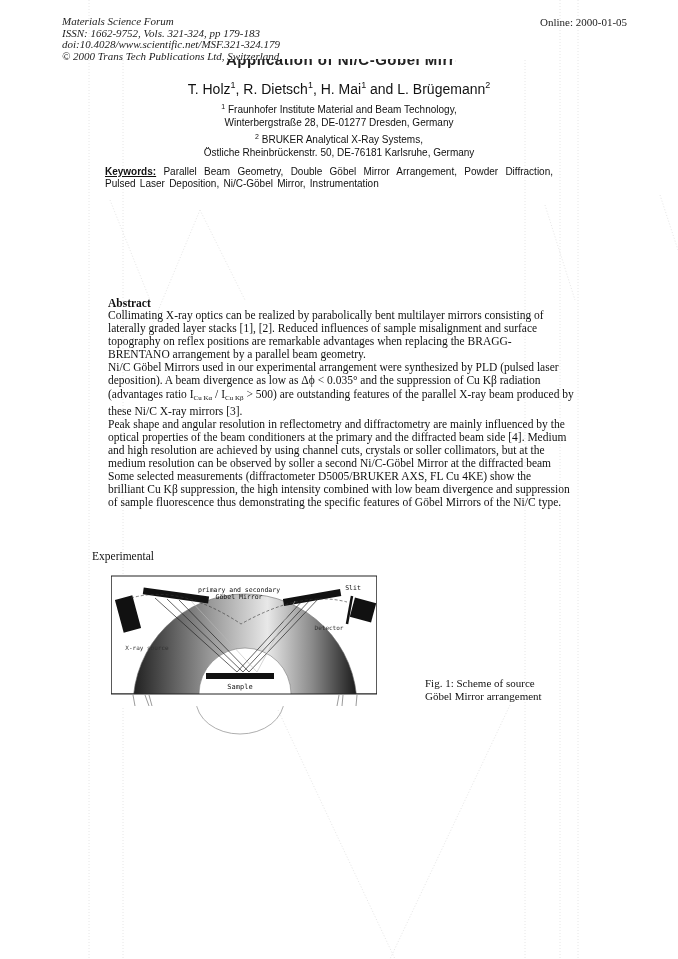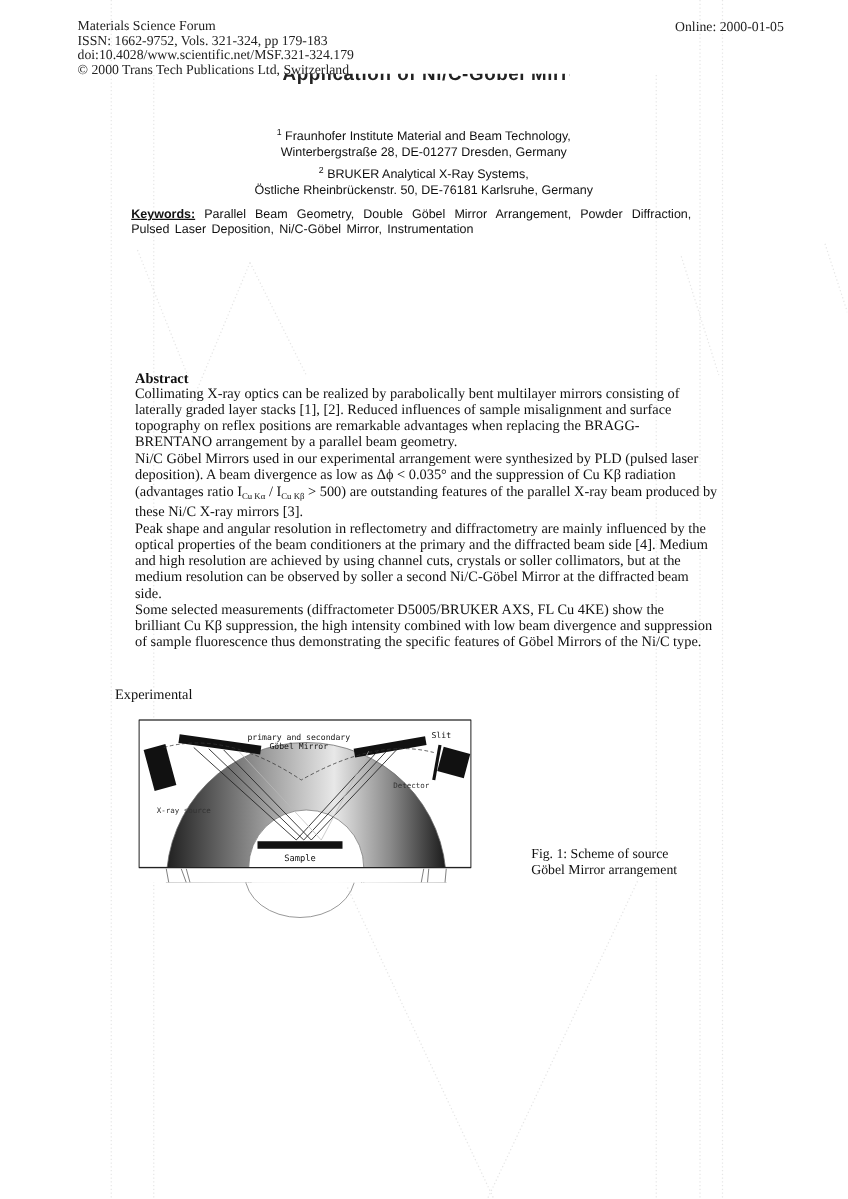--- a/index.html
+++ b/index.html
@@ -1,19 +1,19 @@
 <!DOCTYPE html>
 <html><head>
 <meta charset="utf-8">
 <style>
   html, body { margin:0; padding:0; background:#ffffff; }
   body { width:678px; height:959px; position:relative; overflow:hidden; font-family:"Liberation Serif", serif; color:#111; }
   .page { position:absolute; left:0; top:0; width:678px; height:959px; background:#fff; }
   .faint { position:absolute; left:0; top:0; width:678px; height:959px; pointer-events:none; }
-  .hdr-left { position:absolute; left:62px; top:16px; font-size:11px; line-height:11.5px; color:#222; }
+  .hdr-left { position:absolute; left:62px; top:16px; font-style:italic; font-size:11px; line-height:11.5px; color:#222; }
   .hdr-left div { white-space:nowrap; }
   .hdr-right { position:absolute; left:524px; top:16px; font-size:11px; color:#222; white-space:nowrap;margin-left:16px; }
   .cut-title { position:absolute; left:226px; top:59px; width:230px; height:14px; overflow:hidden; }
   .cut-title span { display:block; font-family:"Liberation Sans", sans-serif; font-weight:bold; font-size:15px; margin-top:-8px; color:#222; letter-spacing:0.5px; white-space:nowrap; }
   .authors { position:absolute; left:0; width:678px; top:80px; text-align:center; font-family:"Liberation Sans", sans-serif; font-size:14px; color:#111; }
   .authors sup { font-size:9px; }
   .affil { position:absolute; left:0; width:678px; text-align:center; font-family:"Liberation Sans", sans-serif; font-size:10px; line-height:12.5px; color:#111; }
   .affil sup { font-size:7px; }
   .kw { position:absolute; left:105px; top:166px; width:448px; font-family:"Liberation Sans", sans-serif; font-size:10px; line-height:12px; text-align:justify; word-spacing:1.5px; }
   .kw b { text-decoration:underline;margin-top:35px; }
@@ -53,20 +53,23 @@
     <div>ISSN: 1662-9752, Vols. 321-324, pp 179-183</div>
     <div>doi:10.4028/www.scientific.net/MSF.321-324.179</div>
     <div>© 2000 Trans Tech Publications Ltd, Switzerland</div>
   </div>
   <div class="hdr-right">Online: 2000-01-05</div>
 
   <div class="cut-title">
     <span>Application of Ni/C-Göbel Mirrors</span>
   </div>
 
+  <div class="authors">
+    <span>T. Holz</span><sup>1</sup><span>, </span><span>R. Dietsch</span><sup>1</sup><span>, </span><span>H. Mai</span><sup>1</sup><span> and </span><span>L. Brügemann</span><sup>2</sup>
+  </div>
 
   <div class="affil" style="top:101px;">
     <div><sup>1</sup> <span>Fraunhofer Institute Material and Beam Technology,</span></div>
     <div>Winterbergstraße 28, DE-01277 Dresden, Germany</div>
   </div>
   <div class="affil" style="top:131px;">
     <div><sup>2</sup> <span>BRUKER Analytical X-Ray Systems,</span></div>
     <div>Östliche Rheinbrückenstr. 50, DE-76181 Karlsruhe, Germany</div>
   </div>
 
@@ -82,21 +85,20 @@
     <span class="ln">topography on reflex positions are remarkable advantages when replacing the BRAGG-</span>
     <span class="ln">BRENTANO arrangement by a parallel beam geometry.</span>
     <span class="ln">Ni/C Göbel Mirrors used in our experimental arrangement were synthesized by PLD (pulsed laser</span>
     <span class="ln">deposition). A beam divergence as low as Δϕ &lt; 0.035° and the suppression of Cu Kβ radiation</span>
     <span class="ln"><span>(advantages ratio I</span><span class="sub">Cu Kα</span><span> / I</span><span class="sub">Cu Kβ</span><span> &gt; 500) are outstanding features of the parallel X-ray beam produced by</span></span>
     <span class="ln">these Ni/C X-ray mirrors [3].</span>
     <span class="ln">Peak shape and angular resolution in reflectometry and diffractometry are mainly influenced by the</span>
     <span class="ln">optical properties of the beam conditioners at the primary and the diffracted beam side [4]. Medium</span>
     <span class="ln">and high resolution are achieved by using channel cuts, crystals or soller collimators, but at the</span>
     <span class="ln">medium resolution can be observed by soller a second Ni/C-Göbel Mirror at the diffracted beam</span>
-    <span class="ln">side.</span>
     <span class="ln">Some selected measurements (diffractometer D5005/BRUKER AXS, FL Cu 4KE) show the</span>
     <span class="ln">brilliant Cu Kβ suppression, the high intensity combined with low beam divergence and suppression</span>
     <span class="ln">of sample fluorescence thus demonstrating the specific features of Göbel Mirrors of the Ni/C type.</span>
   </div>
 
   <div class="exp-head">Experimental</div>
 
   <svg class="figure" viewBox="0 0 266 142">
     <defs>
       <radialGradient id="g1" cx="0.5" cy="1" r="0.75">

